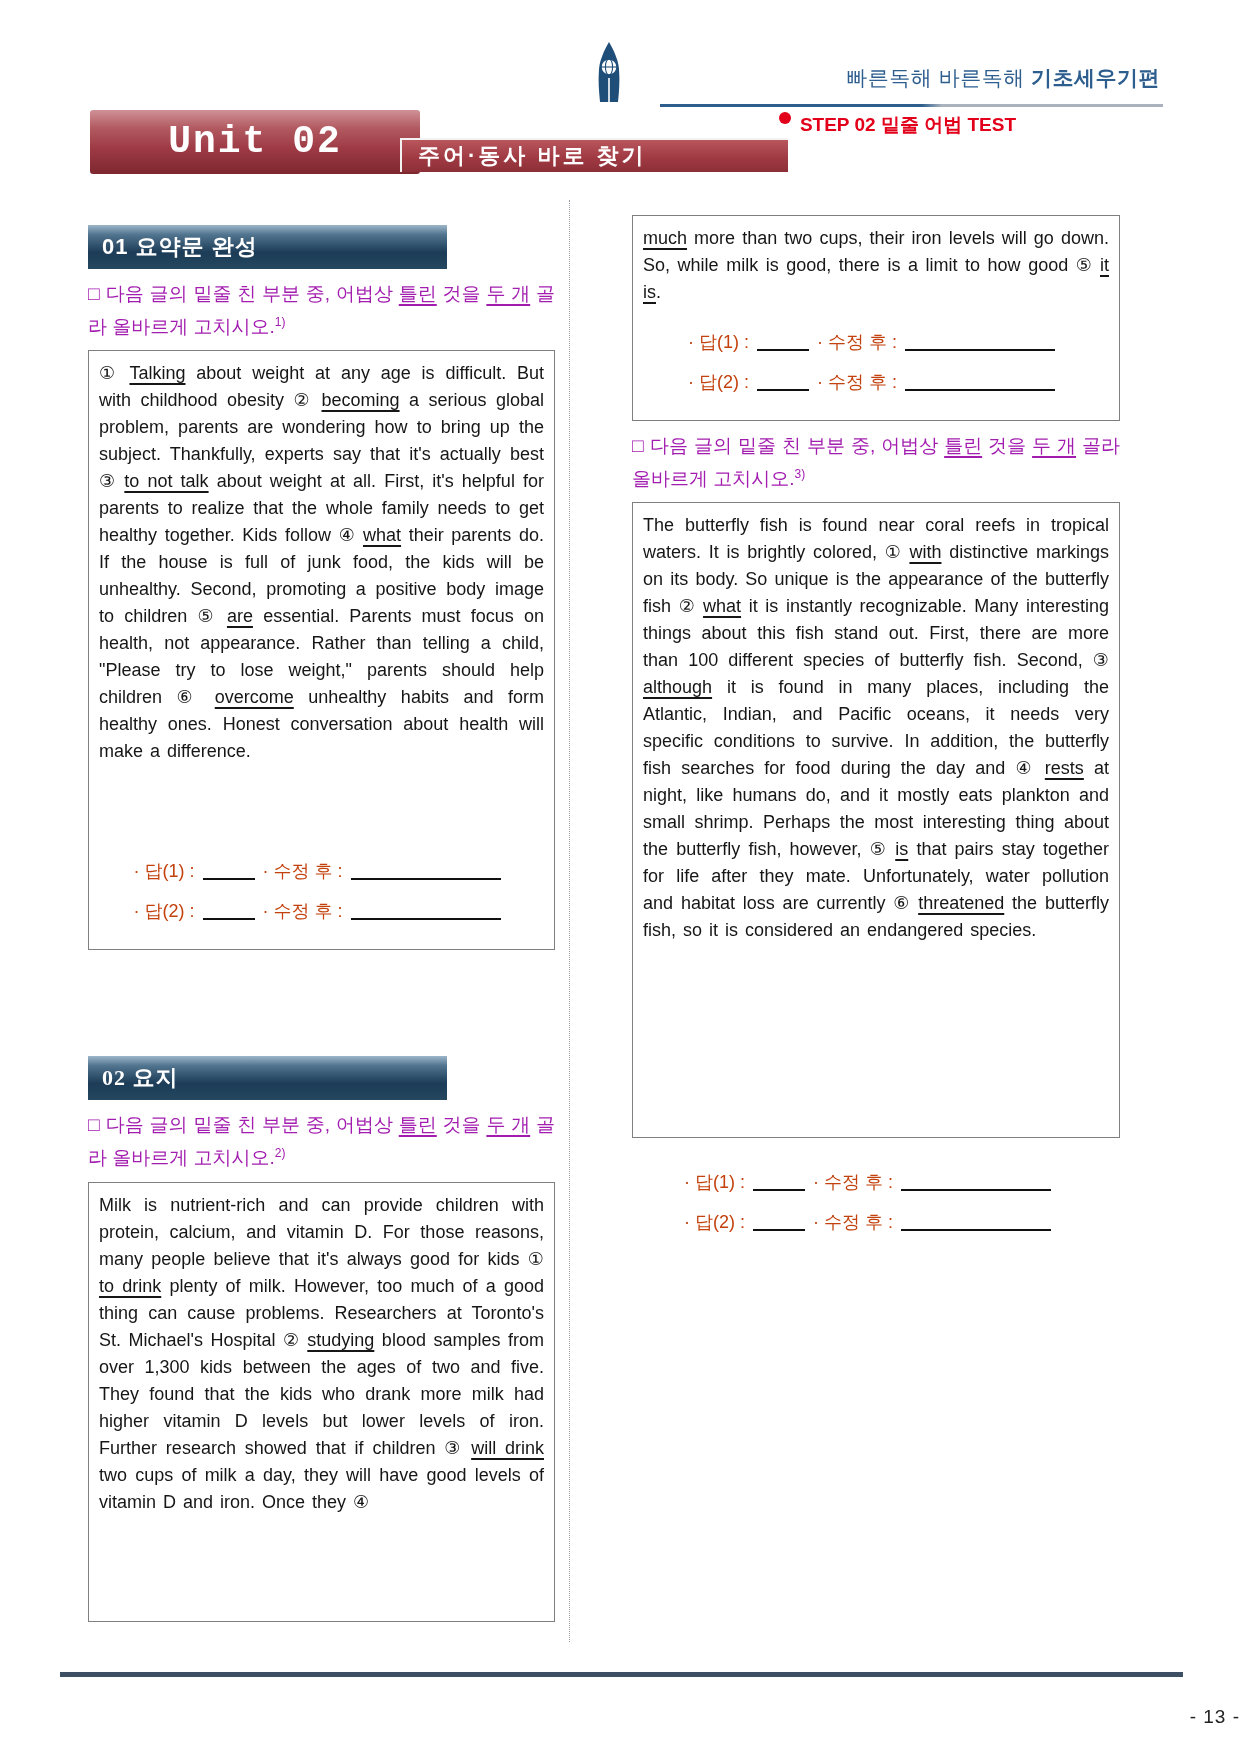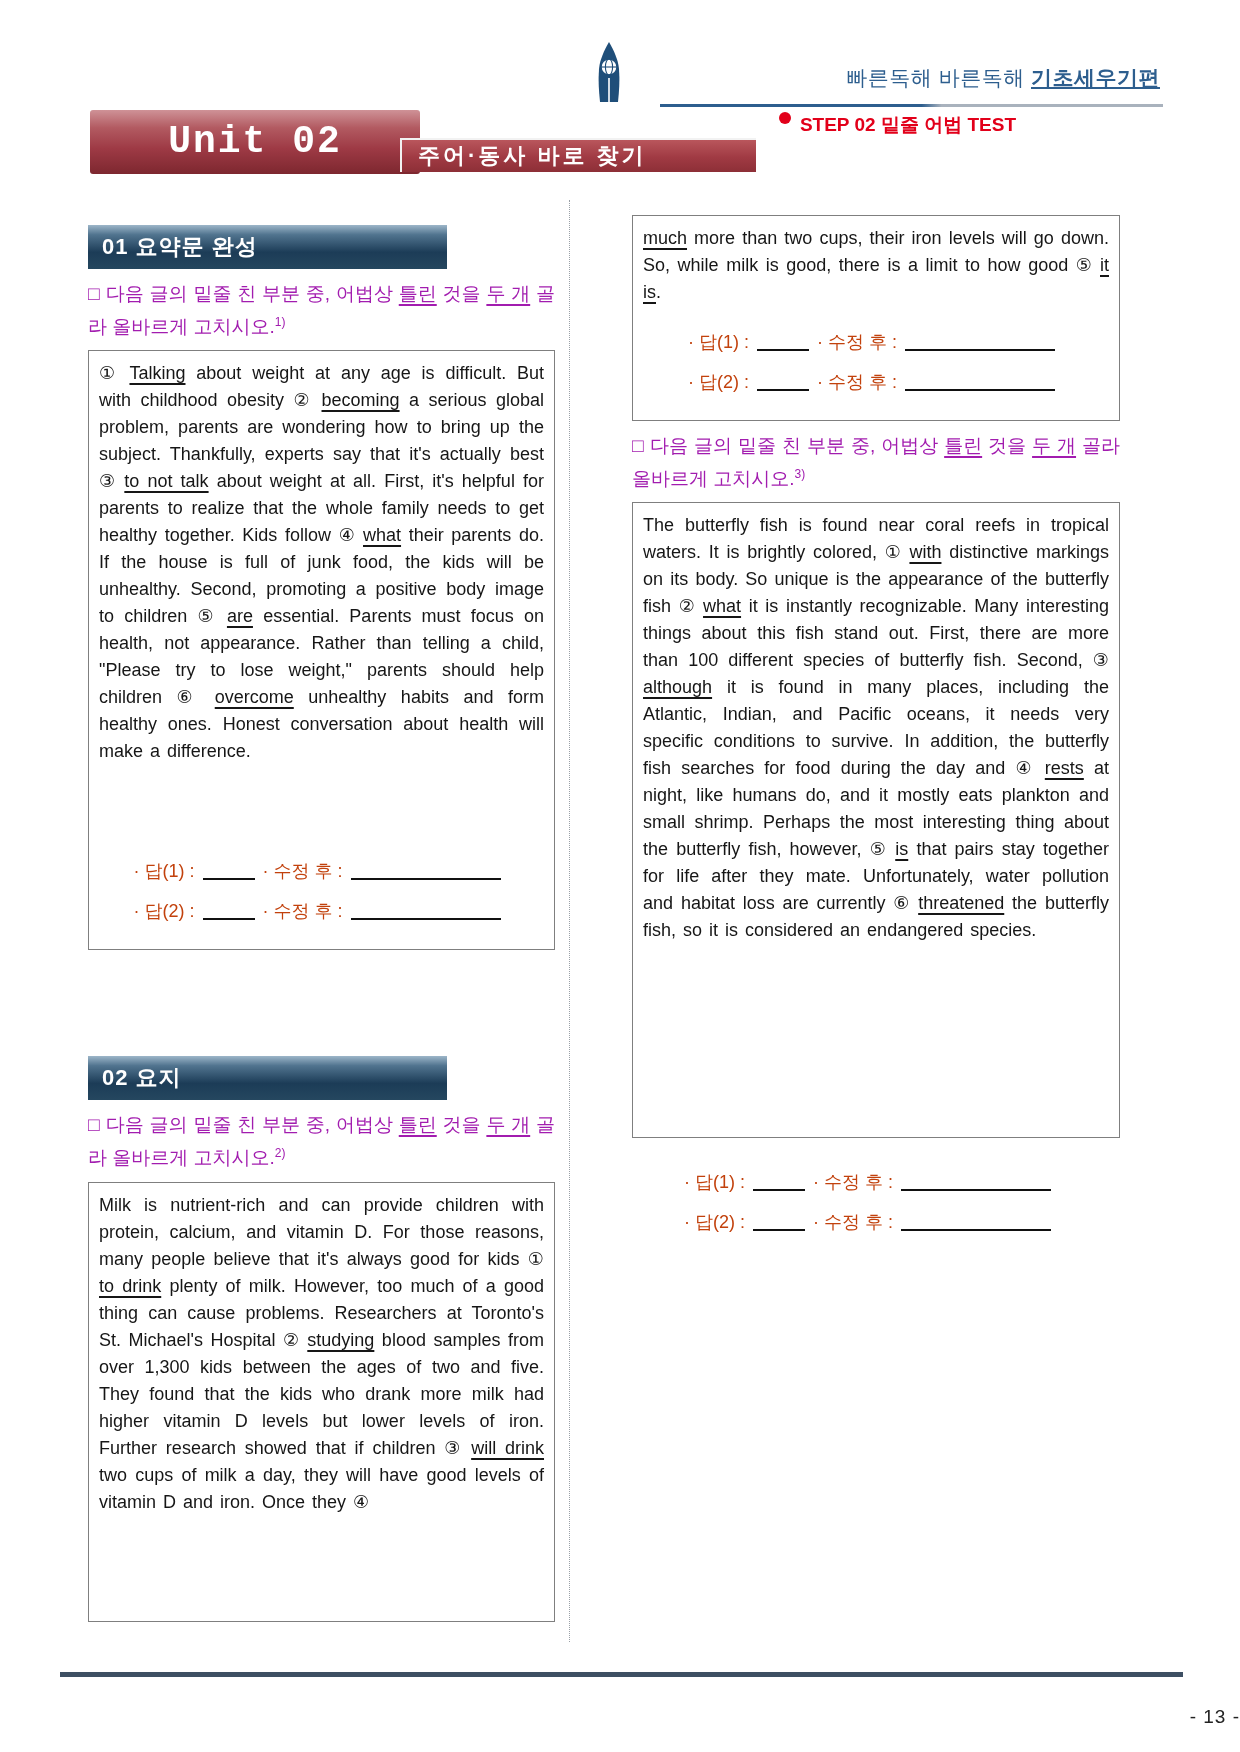--- a/index.html
+++ b/index.html
@@ -4,31 +4,31 @@
 <style>
   html,body{margin:0;padding:0;background:#ffffff;}
   .page{
     position:relative;width:1240px;height:1752px;background:#ffffff;
     font-family:"Liberation Sans","DejaVu Sans",sans-serif;color:#1a1a1a;overflow:hidden;
   }
   
   .logo{position:absolute;left:592px;top:42px;width:34px;height:64px;}
   .brand{position:absolute;left:640px;top:64px;width:520px;text-align:right;
     font-size:21px;color:#2d5e8e;letter-spacing:.5px;white-space:nowrap;}
-  .brand .bold{font-weight:bold;text-decoration:underline;}
+  .brand .bold{font-weight:bold;}
   .header-line{position:absolute;left:660px;top:104px;width:503px;height:3px;
     background:linear-gradient(90deg,#2d5e8e 0%,#2d5e8e 52%,#a9b2bd 56%,#a9b2bd 100%);}
   .step{position:absolute;left:660px;top:112px;width:356px;display:flex;align-items:flex-start;
     justify-content:flex-end;gap:9px;}
   .step .dot{width:12px;height:12px;border-radius:50%;background:#e2001a;flex:0 0 auto;}
   .step .lbl{font-size:19px;font-weight:bold;color:#e2001a;white-space:nowrap;}
   .unit-banner{position:absolute;left:90px;top:110px;width:330px;height:64px;border-radius:3px;
     background:linear-gradient(180deg,#cf9297 0%,#b25a61 28%,#9e3a45 60%,#7d272f 100%);
     color:#fff;font-weight:bold;font-size:38px;line-height:64px;text-align:center;letter-spacing:2px;font-family:Liberation Mono, monospace;}
-  .unit-subtitle{position:absolute;left:400px;top:138px;width:356px;height:34px;
+  .unit-subtitle{position:absolute;left:400px;top:138px;width:388px;height:34px;
     background:linear-gradient(180deg,#b9565c 0%,#a03a43 55%,#8d2f37 100%);
     border-top:2px solid #f2f2f2;border-left:2px solid #f2f2f2;box-sizing:border-box;
     color:#fff;font-weight:bold;font-size:22px;line-height:31px;padding-left:16px;letter-spacing:3px;}
   
   .col{position:absolute;top:0;}
   .col.left{left:88px;width:467px;}
   .col.right{left:632px;width:488px;}
   .col-divider{position:absolute;left:569px;top:200px;height:1442px;width:0;
     border-left:1px dotted #9aa0a6;}
   
@@ -45,21 +45,21 @@
   
   .u{text-decoration:underline;text-underline-offset:4px;text-decoration-thickness:1.5px;}
   .sup{font-size:12px;vertical-align:super;}
   .blank{display:inline-block;height:1px;border-bottom:2px solid #111;vertical-align:-3px;margin:0 3px;}
   
   .box-s1{min-height:600px;}
   .box-s2-left{min-height:440px;}
   .box-s2-right{min-height:186px;margin-top:0;}
   .box-s3{min-height:636px;}
   .mt-s1{margin-top:225px;}
-  .mt-s2{margin-top:106px;}
+  .mt-s2{margin-top:106px;font-family:Liberation Serif, serif;}
   .mt-s2r{margin-top:215px;}
   .mt-s3{margin-top:140px;}
   
   .footer-rule{position:absolute;left:60px;top:1672px;width:1123px;height:5px;background:#3d4f63;}
   .page-number{position:absolute;left:0;top:1706px;width:100%;text-align:right;
     font-size:19px;color:#222;letter-spacing:1px;}
 </style>
 </head>
 <body>
 

